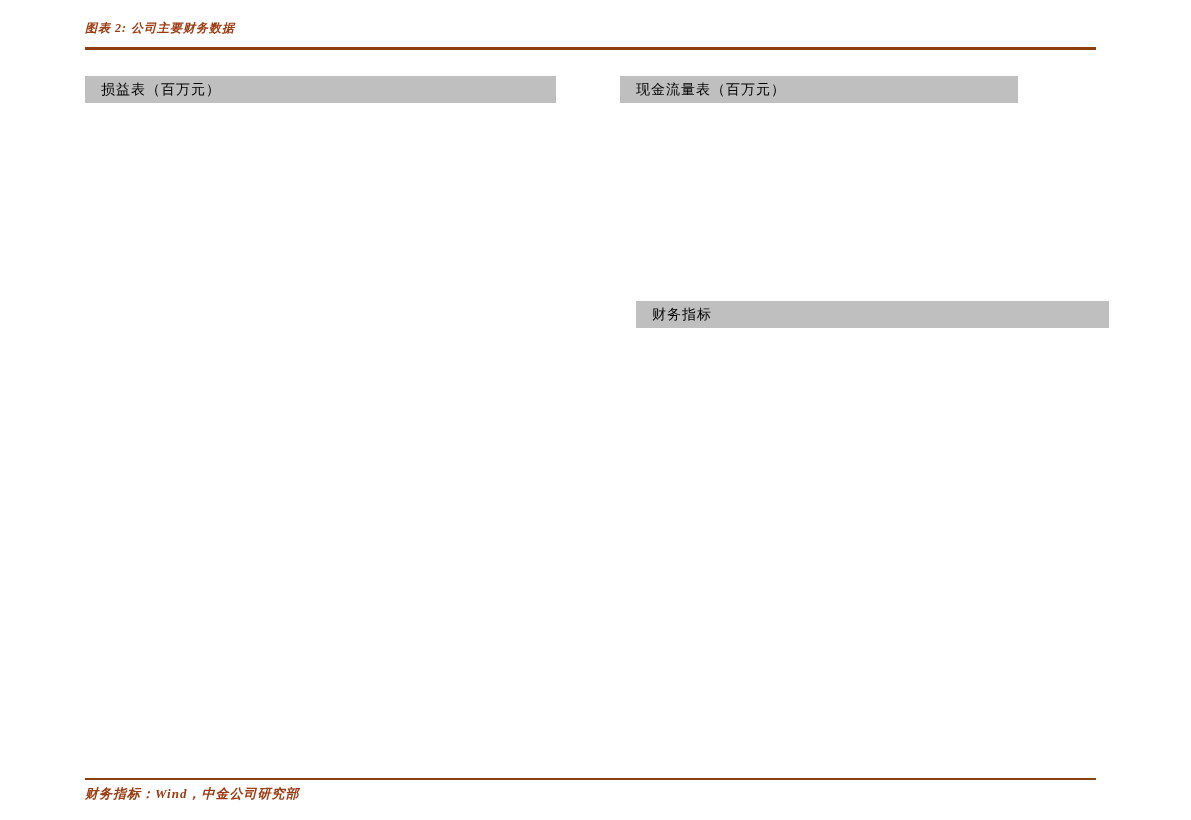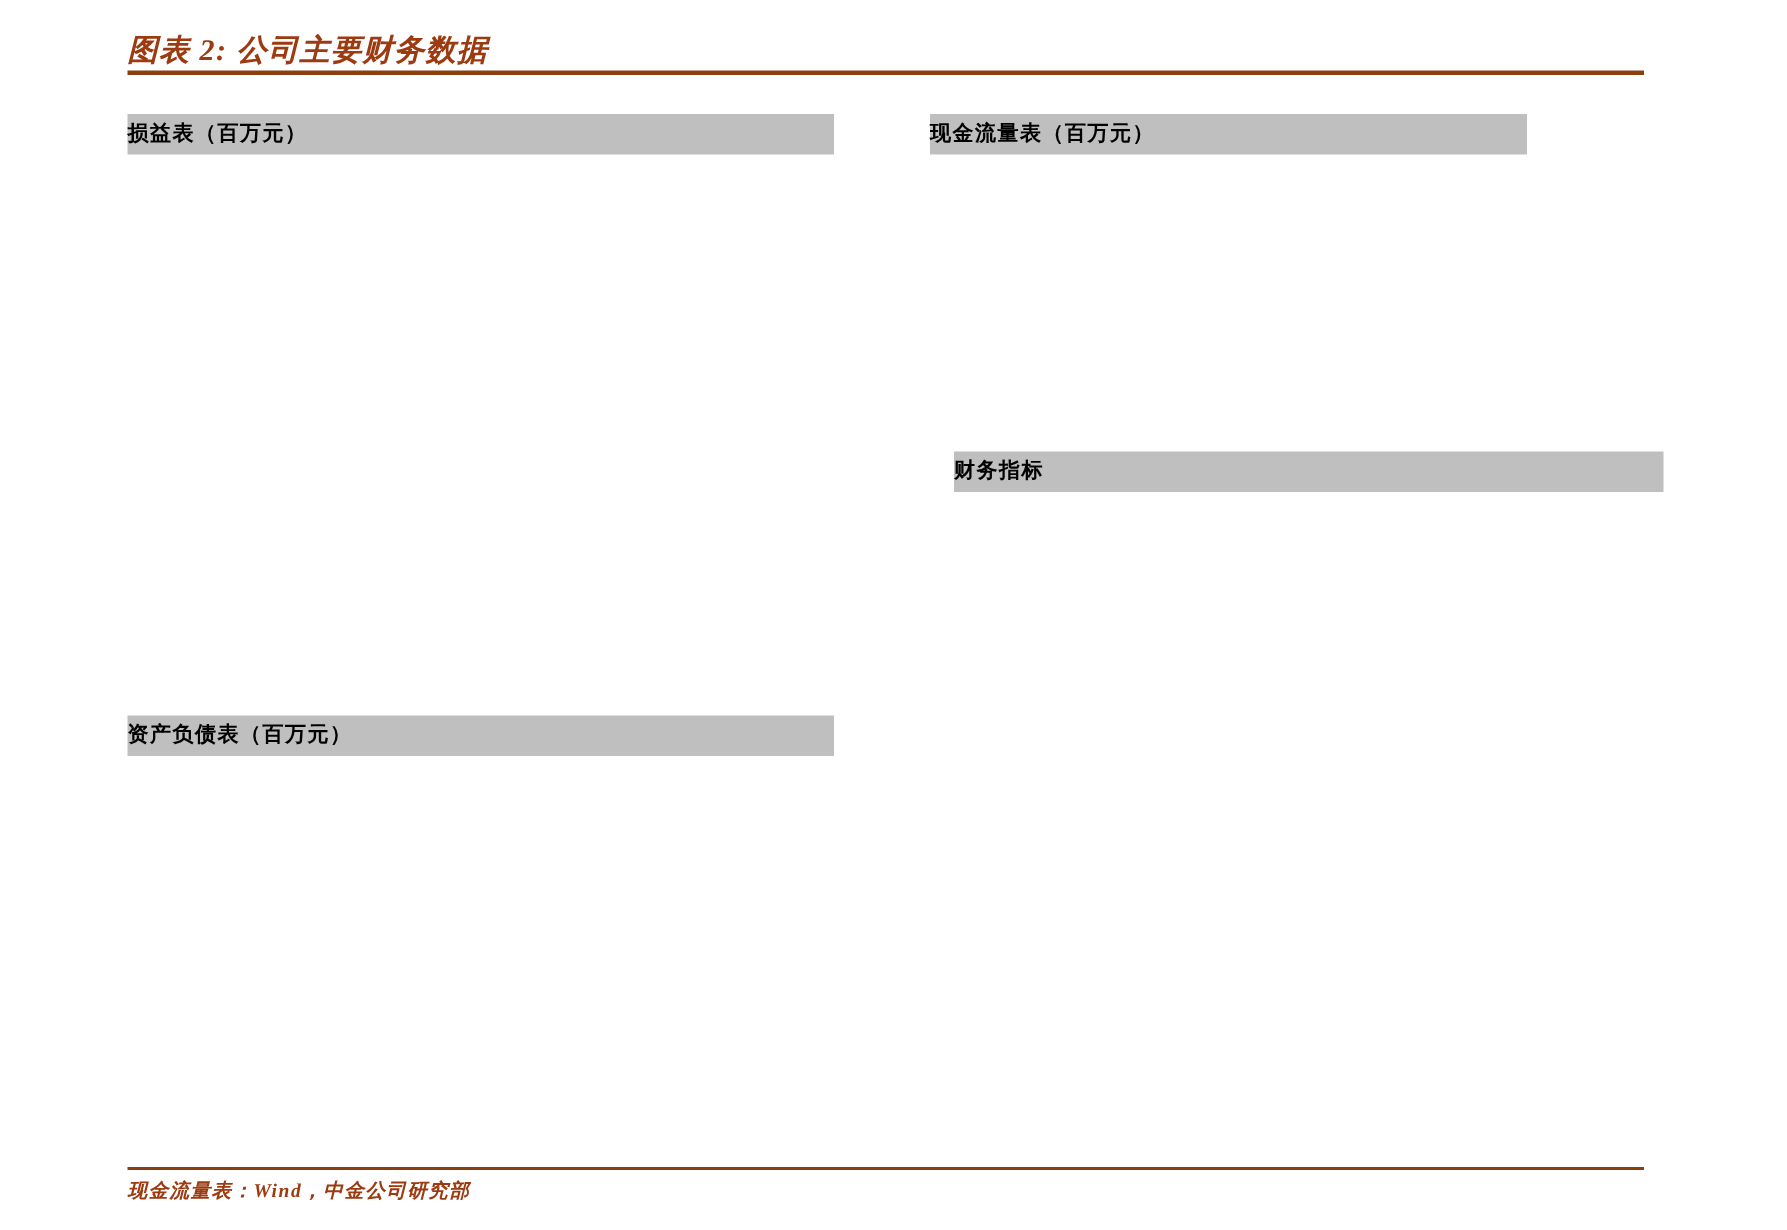--- a/index.html
+++ b/index.html
@@ -19,44 +19,44 @@
     width: 1191px;
     height: 820px;
     background: var(--bg);
     overflow: hidden;
   }
   .figure-title {
     position: absolute;
     left: 85px;
     top: 20px;
     width: 1011px;
-    font-size: 20px;
+    font-size: 12px;
     font-weight: bold;
     font-style: italic;
     letter-spacing: 1px;
     color: var(--accent-text);
     white-space: nowrap;
   }
   .title-rule {
     position: absolute;
     left: 85px;
     top: 47px;
     width: 1011px;
     height: 3px;
     background: var(--rule);
   }
   .section-header {
     position: absolute;
     height: 27px;
     background: var(--header-bg);
     color: var(--header-text);
     font-size: 14px;
-    font-weight: bold;
+    font-weight: normal;
     line-height: 27px;
-    padding-left: 0;
+    padding-left: 16px;
     letter-spacing: 1px;
     white-space: nowrap;
   }
   .hdr-income    { left: 85px;  top: 76px;  width: 471px; }
   .hdr-cashflow  { left: 620px; top: 76px;  width: 398px; }
   .hdr-indicators{ left: 636px; top: 301px; width: 473px; }
   .hdr-balance   { left: 85px;  top: 477px; width: 471px; }
   .table-area {
     position: absolute;
     background: transparent;
@@ -100,29 +100,26 @@
   </div>
 
   <div class="section-header hdr-cashflow">
     <span>现金流量表（百万元）</span>
   </div>
 
   <div class="section-header hdr-indicators">
     <span>财务指标</span>
   </div>
 
-  <div class="section-header hdr-balance">
-    <span>资产负债表（百万元）</span>
-  </div>
 
   <div class="table-area area-income"></div>
 
   <div class="table-area area-cashflow"></div>
 
   <div class="table-area area-indicators"></div>
 
   <div class="table-area area-balance"></div>
 
   <div class="footer-rule"></div>
 
-  <div class="source-note">现金流量表：Wind，中金公司研究部</div>
+  <div class="source-note">财务指标：Wind，中金公司研究部</div>
 
 </div>
 
 </body></html>

